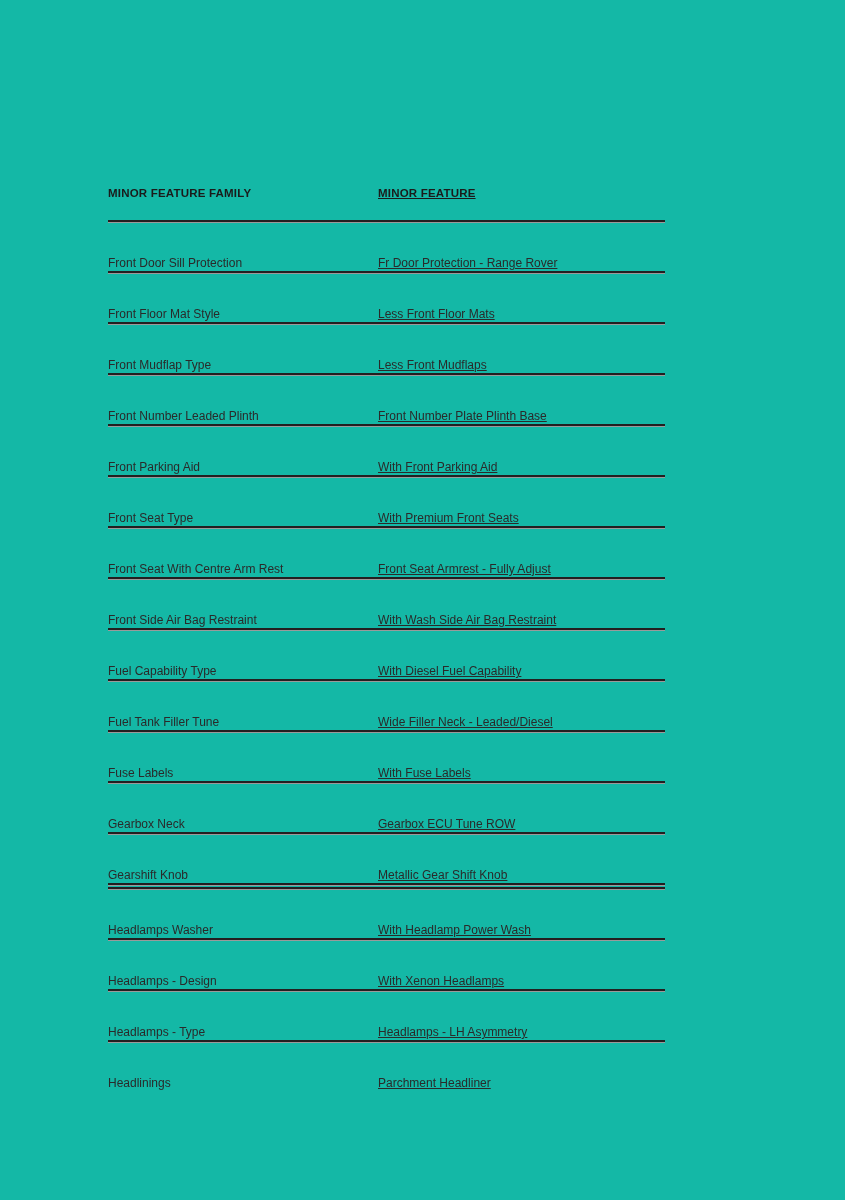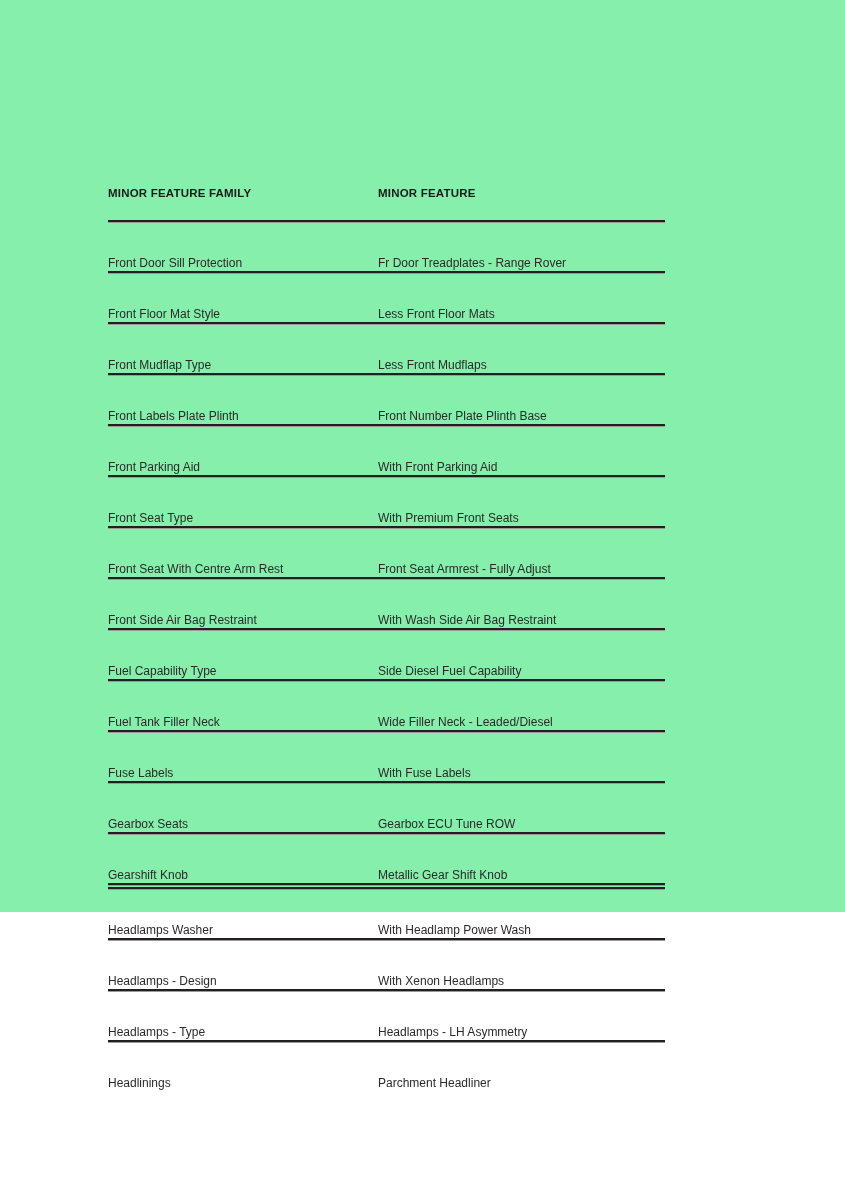--- a/index.html
+++ b/index.html
@@ -12,22 +12,22 @@
     height: 1200px;
     background: #ffffff;
     font-family: "Liberation Sans", sans-serif;
     -webkit-font-smoothing: antialiased;
     overflow: hidden;
   }
 
   .page {
     position: relative;
     width: 845px;
-    height: 912px;
-    background: #86efac;
+    height: 1200px;
+    background: #14b8a6;
   }
 
   
   .table-block {
     position: absolute;
     left: 108px;
     top: 186px;
     width: 557px;
   }
 
@@ -39,21 +39,21 @@
   }
   .head-cell {
     font-size: 11.5px;
     font-weight: bold;
     color: #1b1b1b;
     letter-spacing: 0.2px;
     line-height: 14px;
     white-space: nowrap;
   }
   .col-a { width: 270px; flex: 0 0 270px; }
-  .col-b { flex: 1 1 auto; }
+  .col-b { flex: 1 1 auto; text-decoration: underline; }
 
   
   
   .rule {
     width: 100%;
     height: 4px;
     position: relative;
   }
   .rule::before {
     content: "";
@@ -93,35 +93,35 @@
 
     <div class="head-row">
       <div class="head-cell col-a">MINOR FEATURE FAMILY</div>
       <div class="head-cell col-b">MINOR FEATURE</div>
     </div>
 
     <div id="rows-container">
         <div class="rule"></div>
         <div class="data-row">
           <div class="cell col-a">Front Door Sill Protection</div>
-          <div class="cell col-b">Fr Door Treadplates - Range Rover</div>
+          <div class="cell col-b">Fr Door Protection - Range Rover</div>
         </div>
         <div class="rule"></div>
         <div class="data-row">
           <div class="cell col-a">Front Floor Mat Style</div>
           <div class="cell col-b">Less Front Floor Mats</div>
         </div>
         <div class="rule"></div>
         <div class="data-row">
           <div class="cell col-a">Front Mudflap Type</div>
           <div class="cell col-b">Less Front Mudflaps</div>
         </div>
         <div class="rule"></div>
         <div class="data-row">
-          <div class="cell col-a">Front Labels Plate Plinth</div>
+          <div class="cell col-a">Front Number Leaded Plinth</div>
           <div class="cell col-b">Front Number Plate Plinth Base</div>
         </div>
         <div class="rule"></div>
         <div class="data-row">
           <div class="cell col-a">Front Parking Aid</div>
           <div class="cell col-b">With Front Parking Aid</div>
         </div>
         <div class="rule"></div>
         <div class="data-row">
           <div class="cell col-a">Front Seat Type</div>
@@ -133,35 +133,35 @@
           <div class="cell col-b">Front Seat Armrest - Fully Adjust</div>
         </div>
         <div class="rule"></div>
         <div class="data-row">
           <div class="cell col-a">Front Side Air Bag Restraint</div>
           <div class="cell col-b">With Wash Side Air Bag Restraint</div>
         </div>
         <div class="rule"></div>
         <div class="data-row">
           <div class="cell col-a">Fuel Capability Type</div>
-          <div class="cell col-b">Side Diesel Fuel Capability</div>
+          <div class="cell col-b">With Diesel Fuel Capability</div>
         </div>
         <div class="rule"></div>
         <div class="data-row">
-          <div class="cell col-a">Fuel Tank Filler Neck</div>
+          <div class="cell col-a">Fuel Tank Filler Tune</div>
           <div class="cell col-b">Wide Filler Neck - Leaded/Diesel</div>
         </div>
         <div class="rule"></div>
         <div class="data-row">
           <div class="cell col-a">Fuse Labels</div>
           <div class="cell col-b">With Fuse Labels</div>
         </div>
         <div class="rule"></div>
         <div class="data-row">
-          <div class="cell col-a">Gearbox Seats</div>
+          <div class="cell col-a">Gearbox Neck</div>
           <div class="cell col-b">Gearbox ECU Tune ROW</div>
         </div>
         <div class="rule"></div>
         <div class="data-row">
           <div class="cell col-a">Gearshift Knob</div>
           <div class="cell col-b">Metallic Gear Shift Knob</div>
         </div>
         <div class="rule"></div>
         <div class="rule"></div>
         <div class="data-row">

